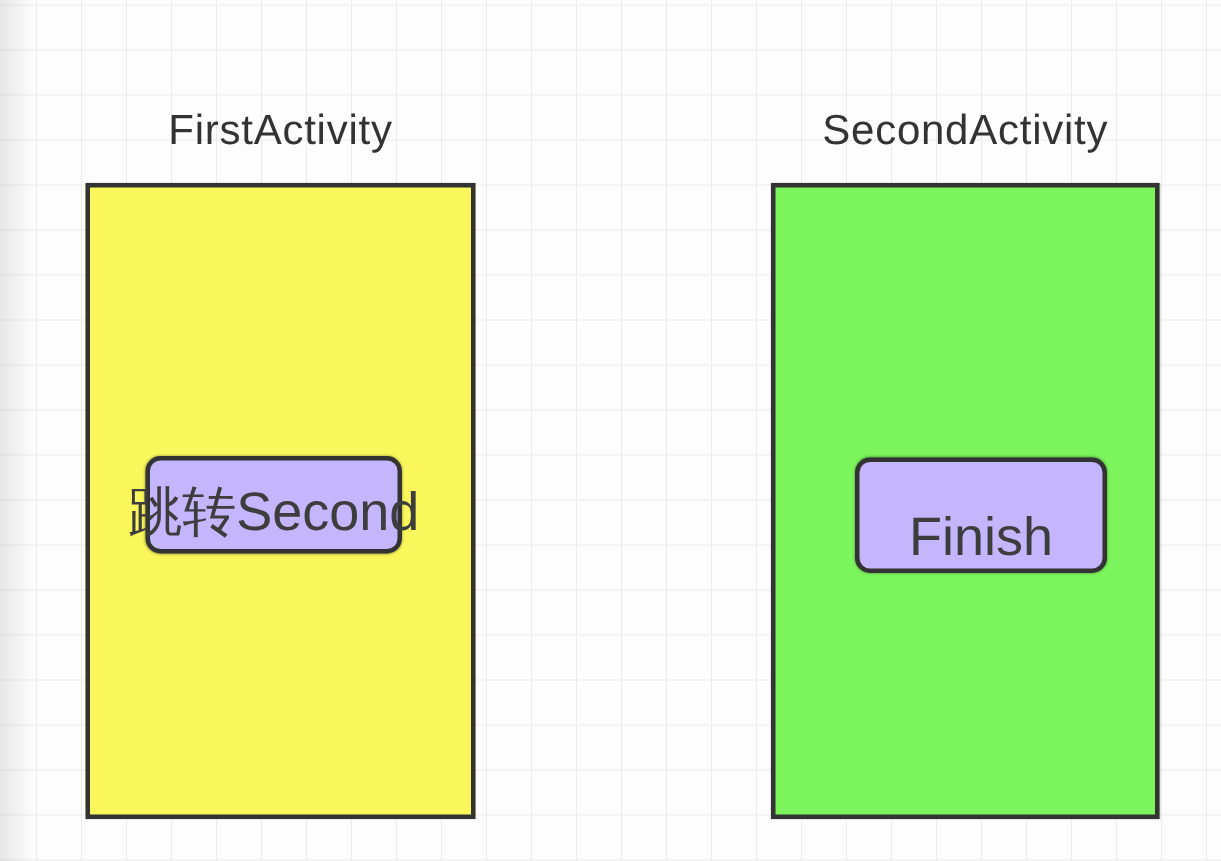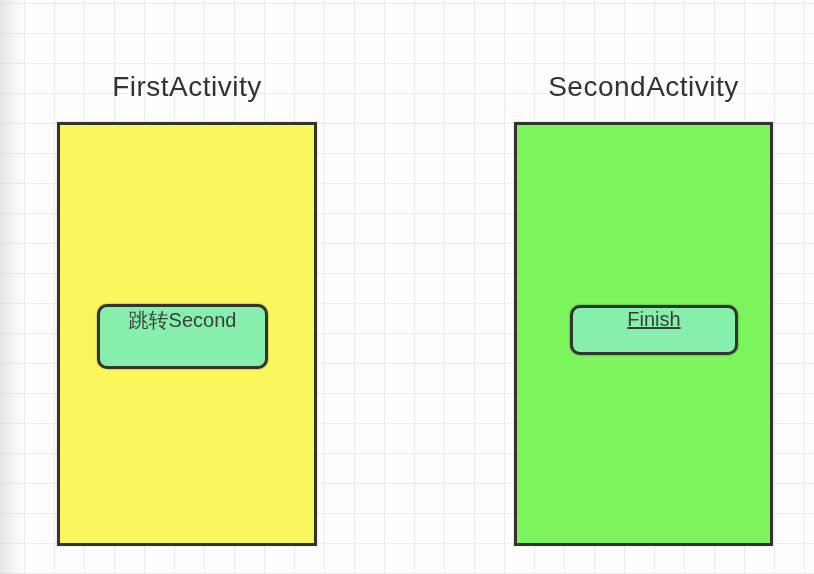--- a/index.html
+++ b/index.html
@@ -54,44 +54,43 @@
     box-sizing: border-box;
     margin-top: 18px;
     height: 424px;
     border: 3px solid #333333;
     box-shadow: 0 0 1px rgba(0,0,0,0.35);
   }
 
   .shape-button {
     position: absolute;
     box-sizing: border-box;
-    background: #86efac;
+    background: #c4b5fd;
     border: 3px solid #333333;
     border-radius: 10px;
     box-shadow: 0 0 2px rgba(0,0,0,0.45);
     display: flex;
-    align-items: flex-start;
+    align-items: flex-end;
     justify-content: center;
-    font-size: 20px;
+    font-size: 36px;
     color: #3d3d3d;
     cursor: pointer;
     white-space: nowrap;
   }
   .activity-first .shape-button {
     left: 37px;
     top: 179px;
     width: 171px;
     height: 65px;
   }
   .activity-second .shape-button {
     left: 53px;
     top: 180px;
     width: 168px;
-    height: 50px;
-    text-decoration: underline;
+    height: 77px;
   }
 </style>
 </head>
 <body>
 
 <div class="canvas">
 
   <div class="activity activity-first">
     <div class="activity-title">FirstActivity</div>
     <div class="screen" style="background-color: rgb(250, 247, 92);">

